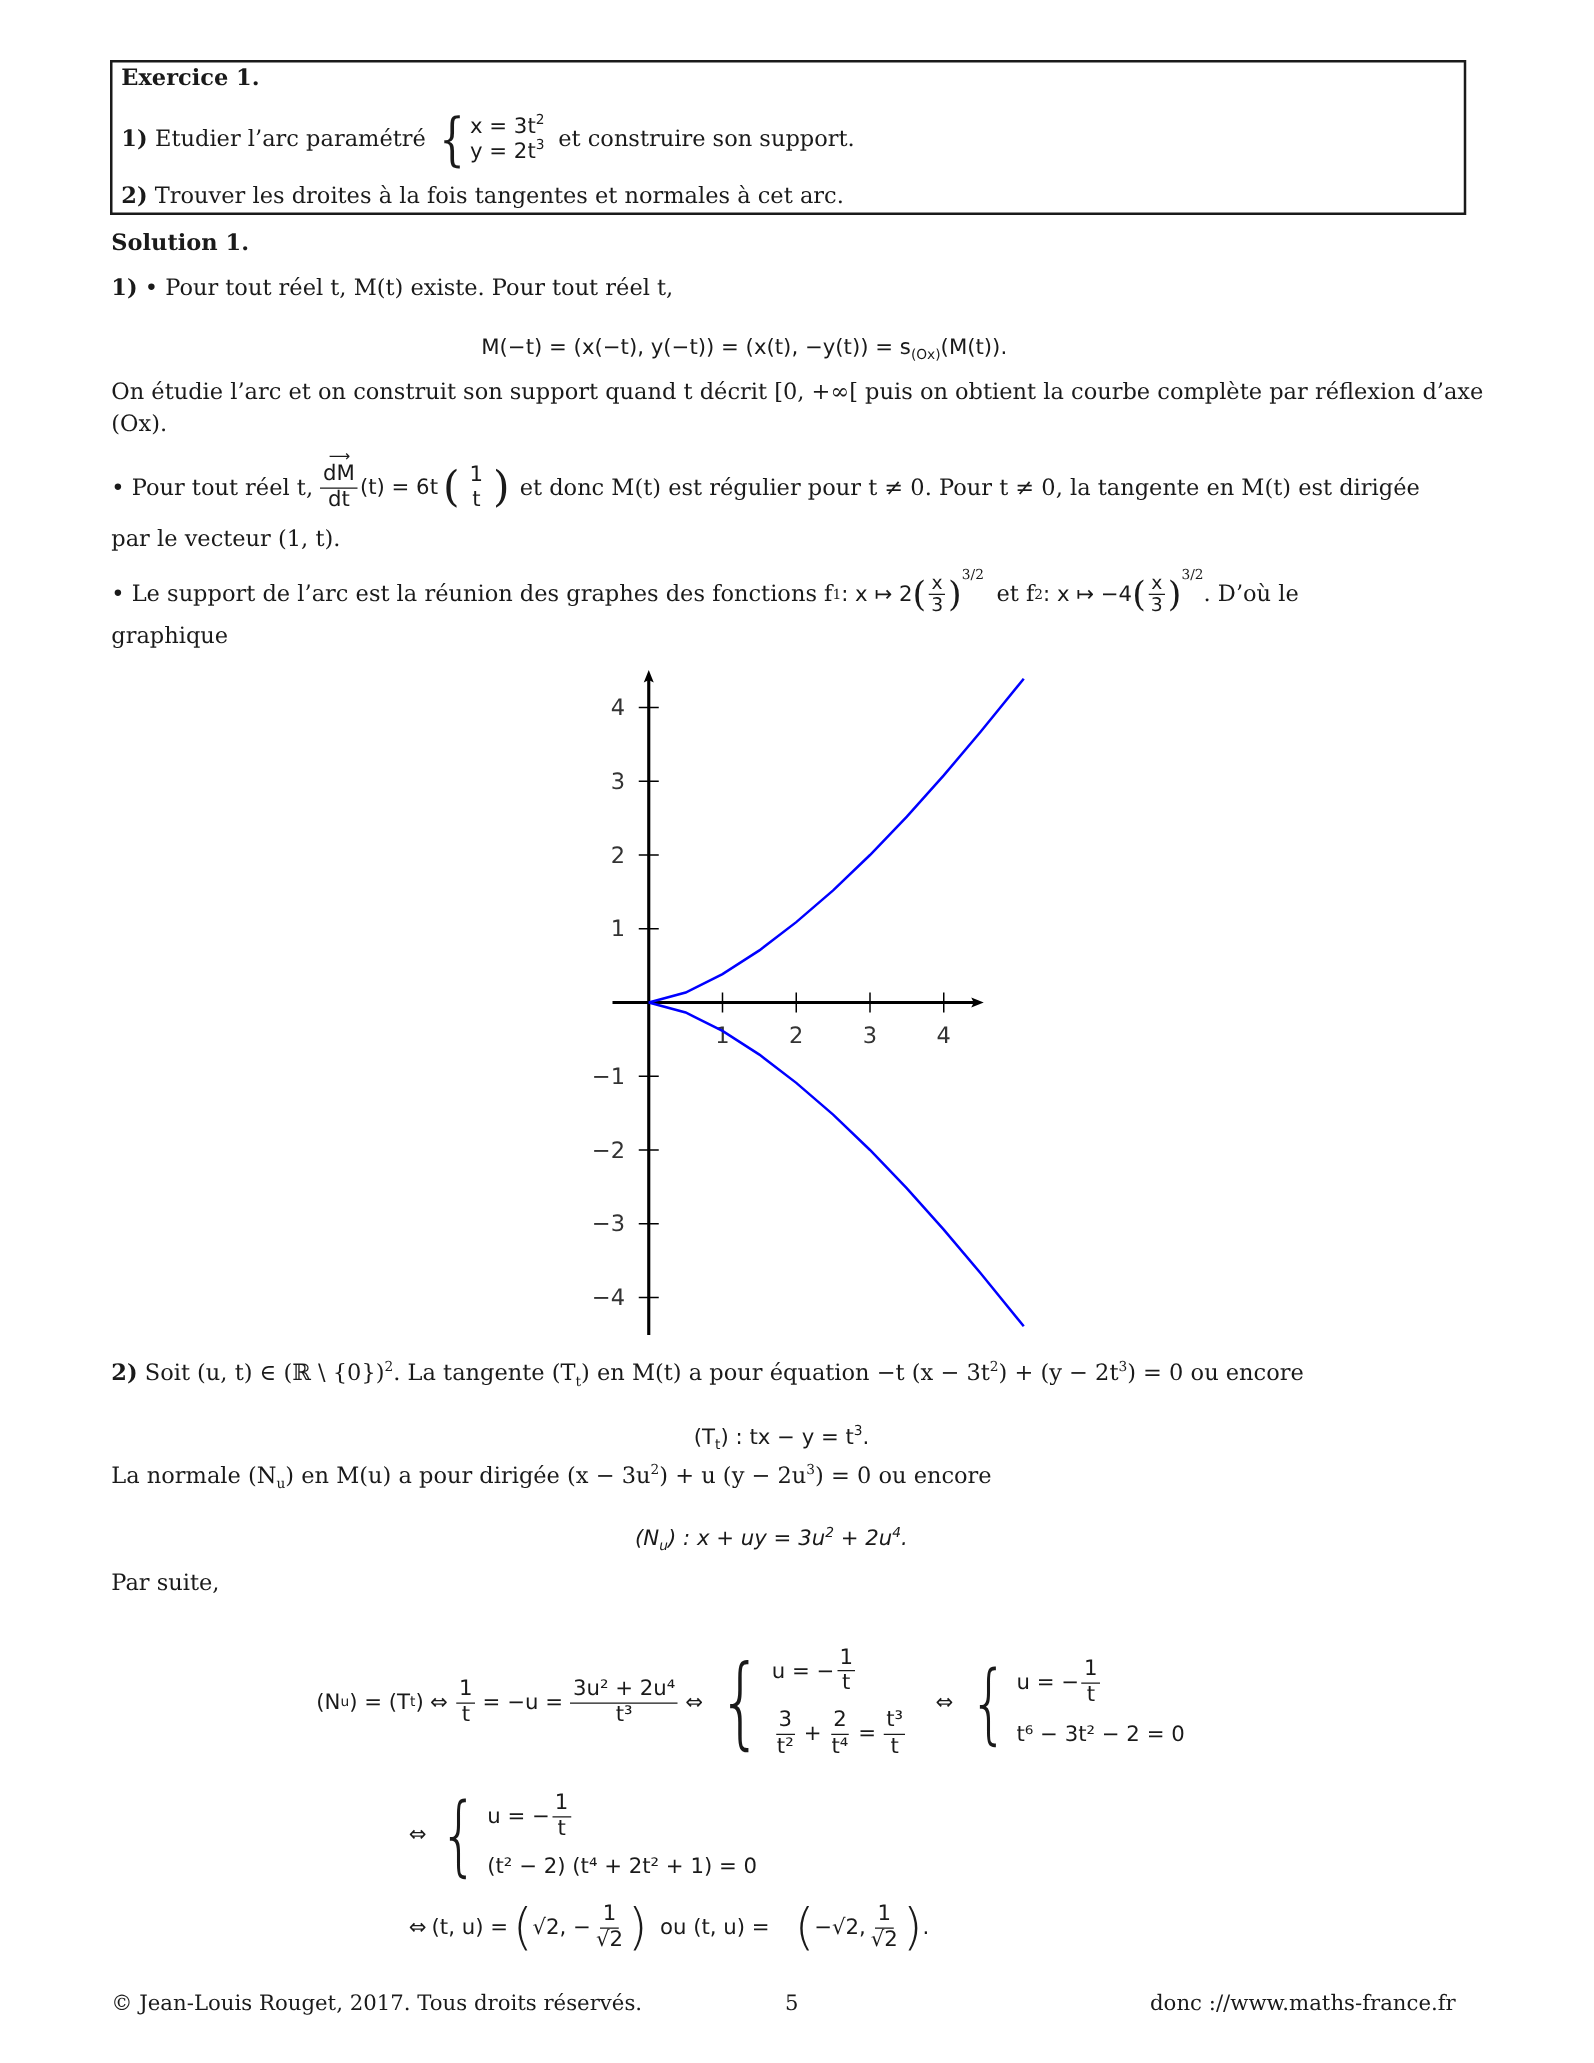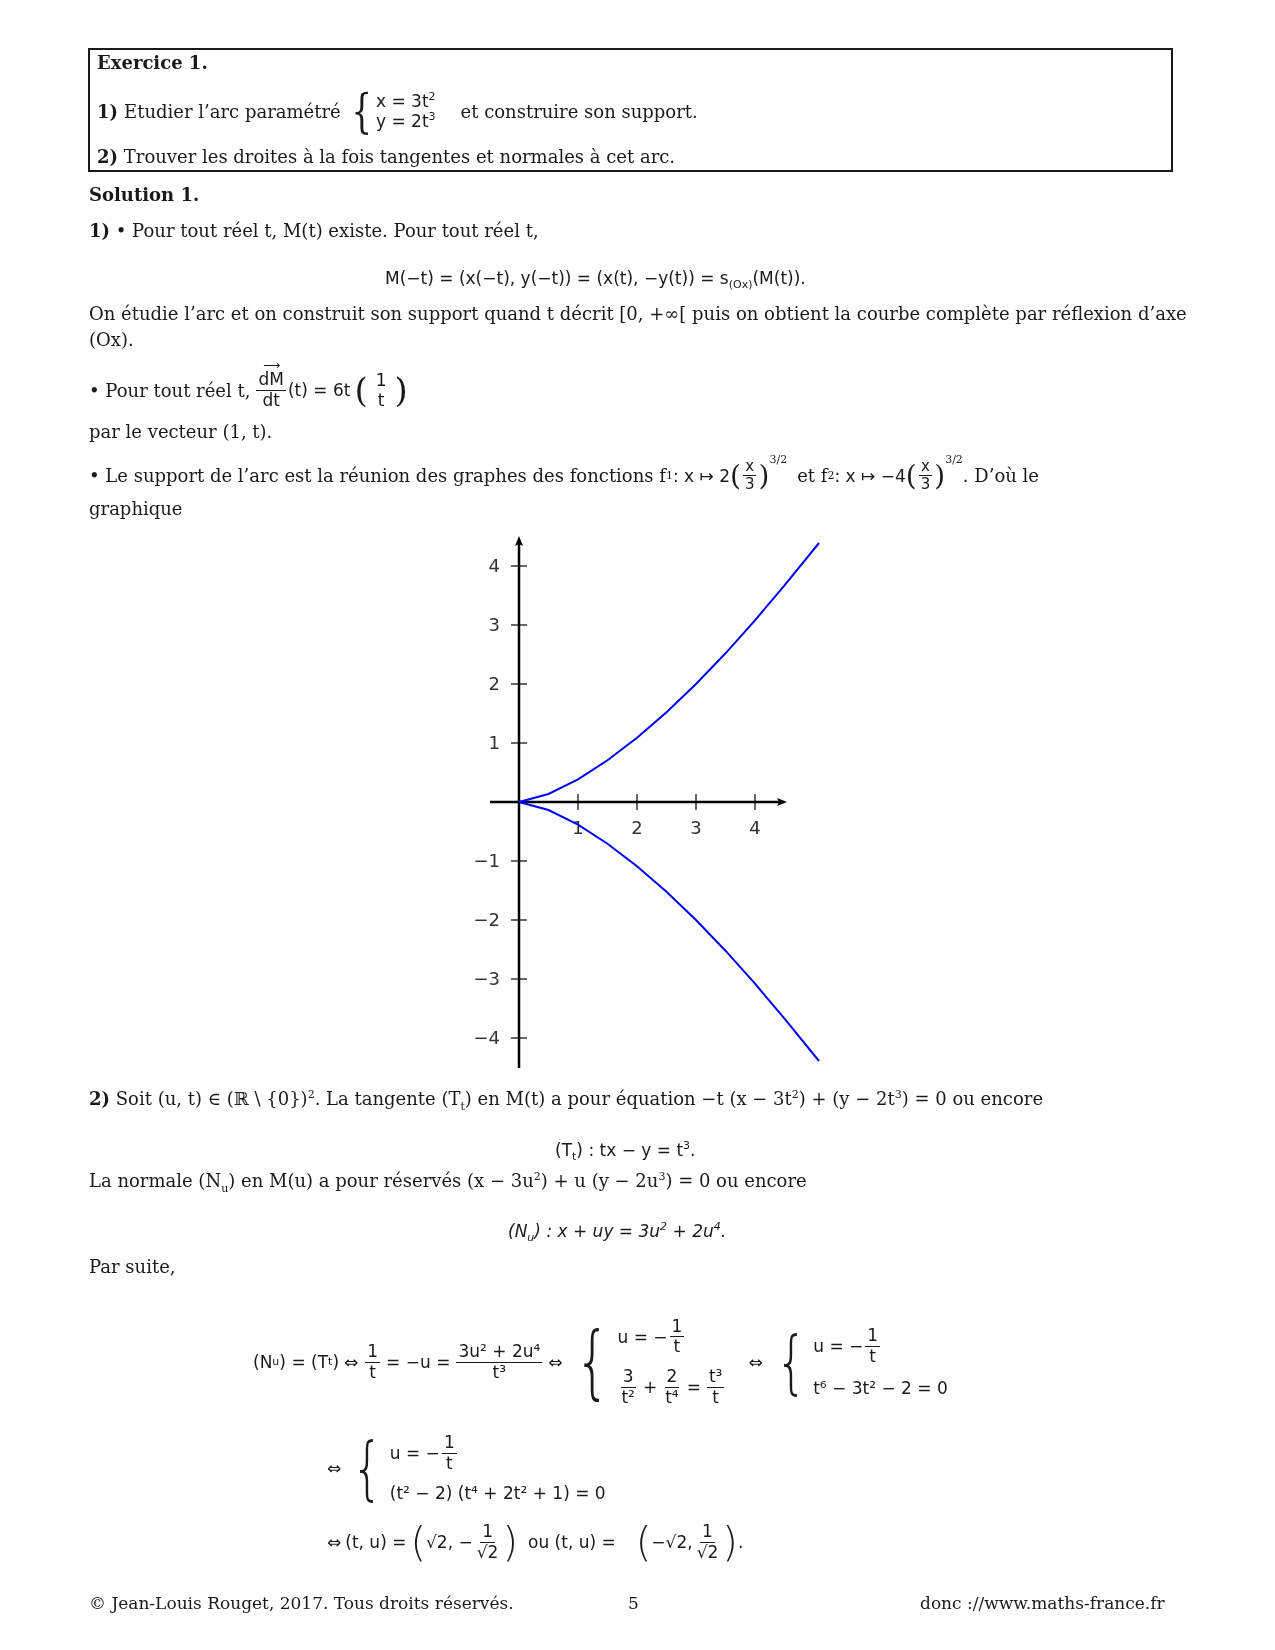--- a/index.html
+++ b/index.html
@@ -25,21 +25,21 @@
 <div id="exercise-box"></div>
 <div class="abs b" style="left:97px; top:52px;">Exercice 1.</div>
 <div class="abs" style="left:97px; top:88px; display:flex; align-items:center;">
   <span class="b">1)</span>
   <span style="margin-left:6px;">Etudier l’arc paramétré</span>
   <span class="brace" style="margin-left:6px;">{</span>
   <span class="sys m" style="gap:0;">
     <span><span>x = 3t</span><sup>2</sup></span>
     <span><span>y = 2t</span><sup>3</sup></span>
   </span>
-  <span style="margin-left:25px;">et construire son support.</span>
+  <span style="margin-left:11px;">et construire son support.</span>
 </div>
 <div class="abs" style="left:97px; top:146px;">
   <span class="b">2)</span>
   <span>Trouver les droites à la fois tangentes et normales à cet arc.</span>
 </div>
 
 <div class="abs b" style="left:89px; top:184px;">Solution 1.</div>
 <div class="abs" style="left:89px; top:220px;">
   <span class="b">1)</span>
   <span>• Pour tout réel t, M(t) existe. Pour tout réel t,</span>
@@ -56,20 +56,21 @@
     <span class="num" style="position:relative;"><span style="position:absolute; top:-11px; left:0; right:0; text-align:center; font-size:12px; letter-spacing:-1px;">⟶</span><span>dM</span></span>
     <span>dt</span>
   </span>
   <span class="m">(t) = 6t</span>
   <span class="paren-big" style="margin-left:4px;">(</span>
   <span class="sys m" style="padding:0 8px; align-items:center; gap:0;">
     <span>1</span>
     <span>t</span>
   </span>
   <span class="paren-big">)</span>
+  <span style="margin-left:8px;">et donc M(t) est régulier pour t ≠ 0. Pour t ≠ 0, la tangente en M(t) est dirigée</span>
 </div>
 <div class="abs" style="left:89px; top:421px;">par le vecteur (1, t).</div>
 
 <div class="abs" style="left:89px; top:458px; display:flex; align-items:center;">
   <span>• Le support de l’arc est la réunion des graphes des fonctions f</span>
     <sub>1</sub>
   <span class="m"> : x ↦ 2</span>
   <span class="paren-big" style="font-size:28px;">(</span>
   <span class="frac m" style="font-size:15px;">
       <span class="num">x</span>
@@ -138,21 +139,21 @@
 </svg>
 
 <div class="abs" style="left:89px; top:1088px;">
   <span class="b">2)</span>
   <span>Soit (u, t) ∈ (ℝ \ {0})</span><sup>2</sup><span>. La tangente (T</span><sub>t</sub><span>) en M(t) a pour équation −t (x − 3t</span><sup>2</sup><span>) + (y − 2t</span><sup>3</sup><span>) = 0 ou encore</span>
 </div>
 <div class="abs m" style="left:555px; top:1140px;">
   <span>(T</span><sub>t</sub><span>) : tx − y = t</span><sup>3</sup>.
 </div>
 <div class="abs" style="left:89px; top:1170px;">
-  <span>La normale (N</span><sub>u</sub><span>) en M(u) a pour réservés (x − 3u</span><sup>2</sup><span>) + u (y − 2u</span><sup>3</sup><span>) = 0 ou encore</span>
+  <span>La normale (N</span><sub>u</sub><span>) en M(u) a pour dirigée (x − 3u</span><sup>2</sup><span>) + u (y − 2u</span><sup>3</sup><span>) = 0 ou encore</span>
 </div>
 <div class="abs m" style="left:508px; top:1221px;font-style:italic;">
   <span>(N</span><sub>u</sub><span>) : x + uy = 3u</span><sup>2</sup><span> + 2u</span><sup>4</sup>.
 </div>
 <div class="abs" style="left:89px; top:1256px;">Par suite,</div>
 
 <div class="abs m" style="left:253px; top:1312px; height:100px; display:flex; align-items:center;">
   <span>(N</span>
     <sub>u</sub>
     <span>) = (T</span>

